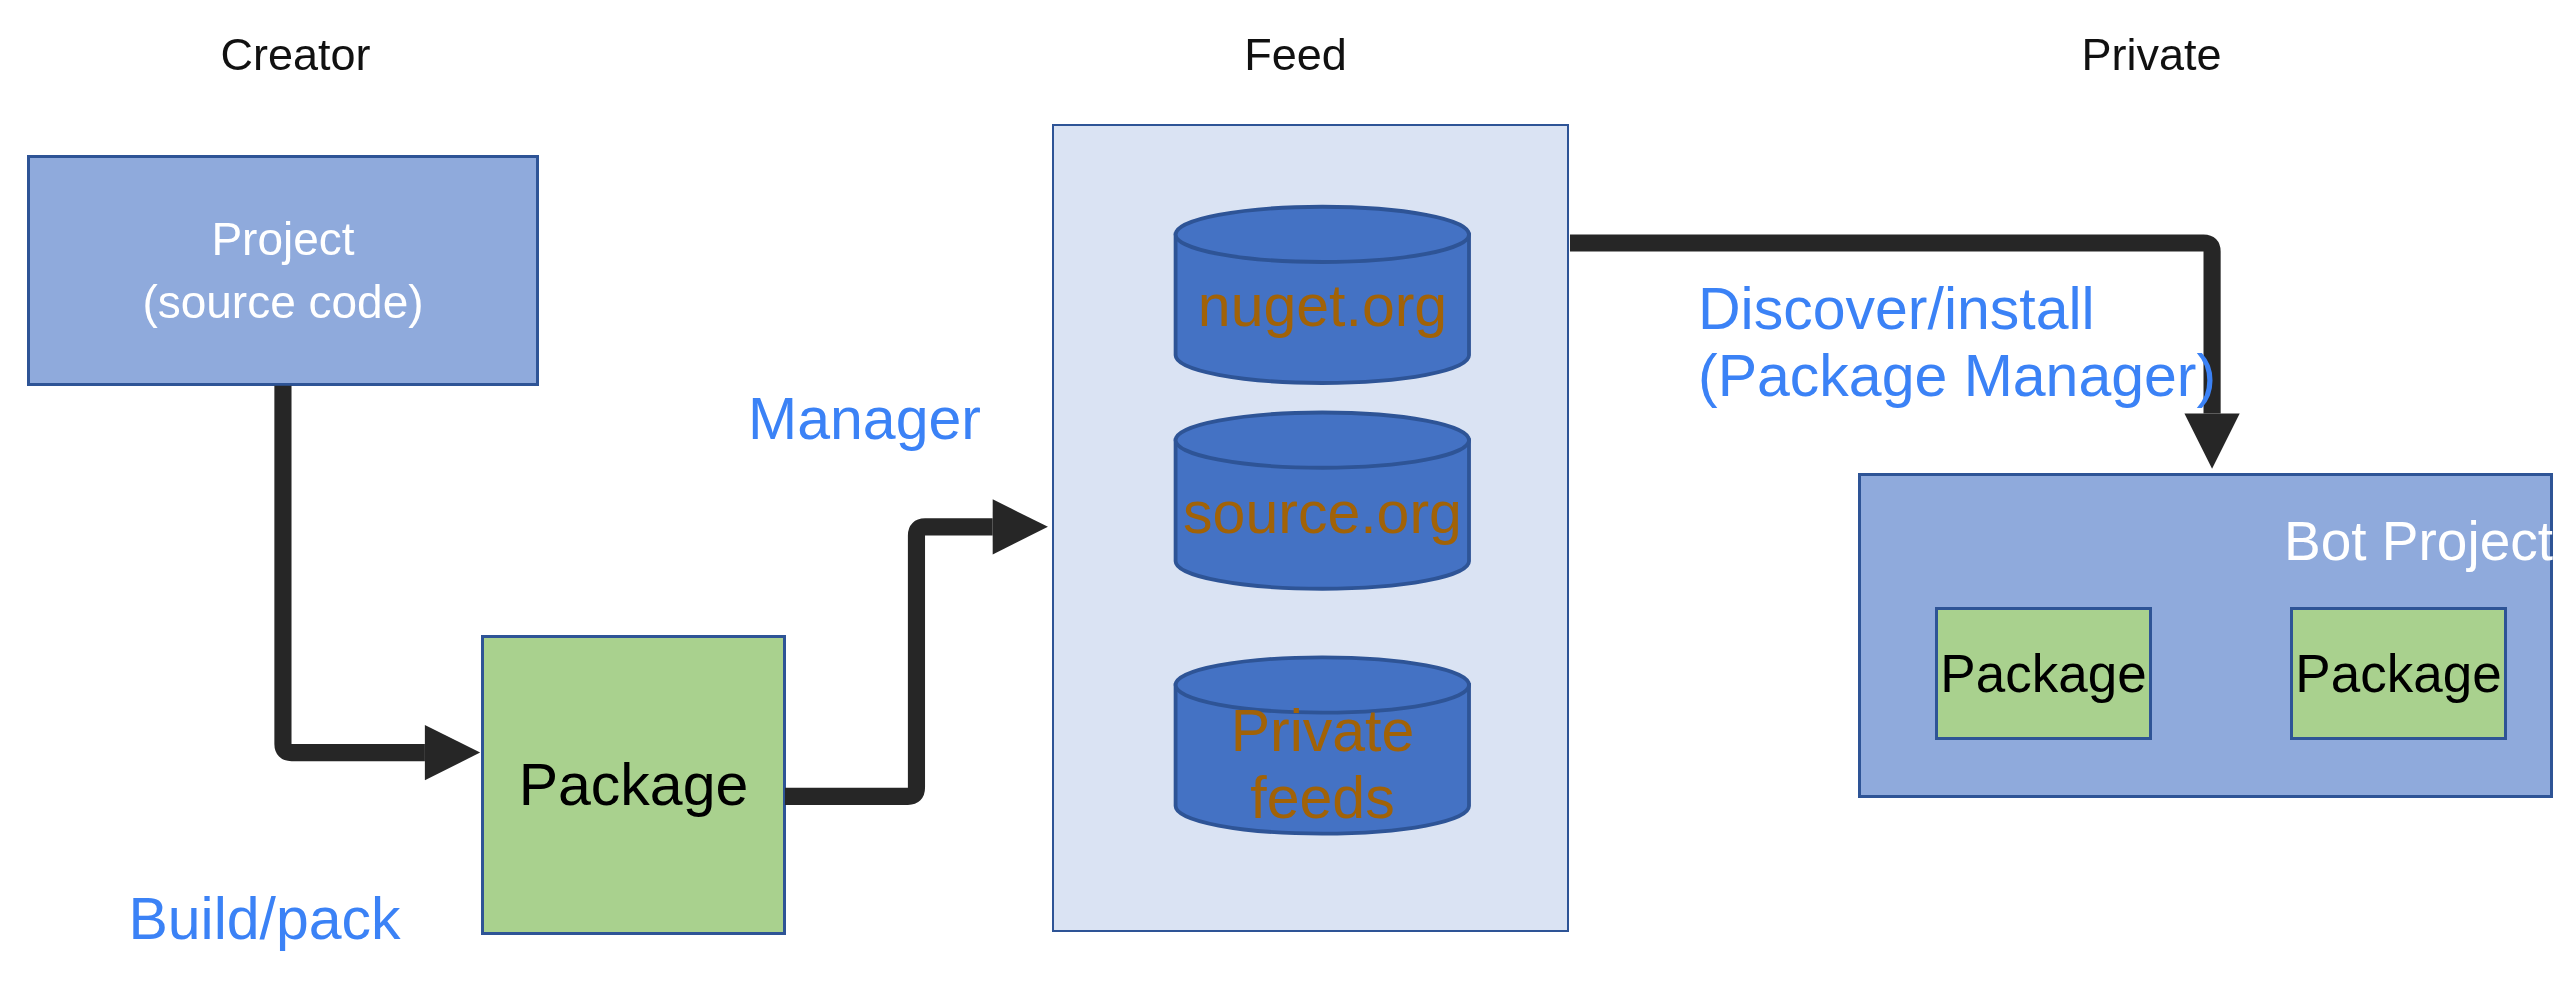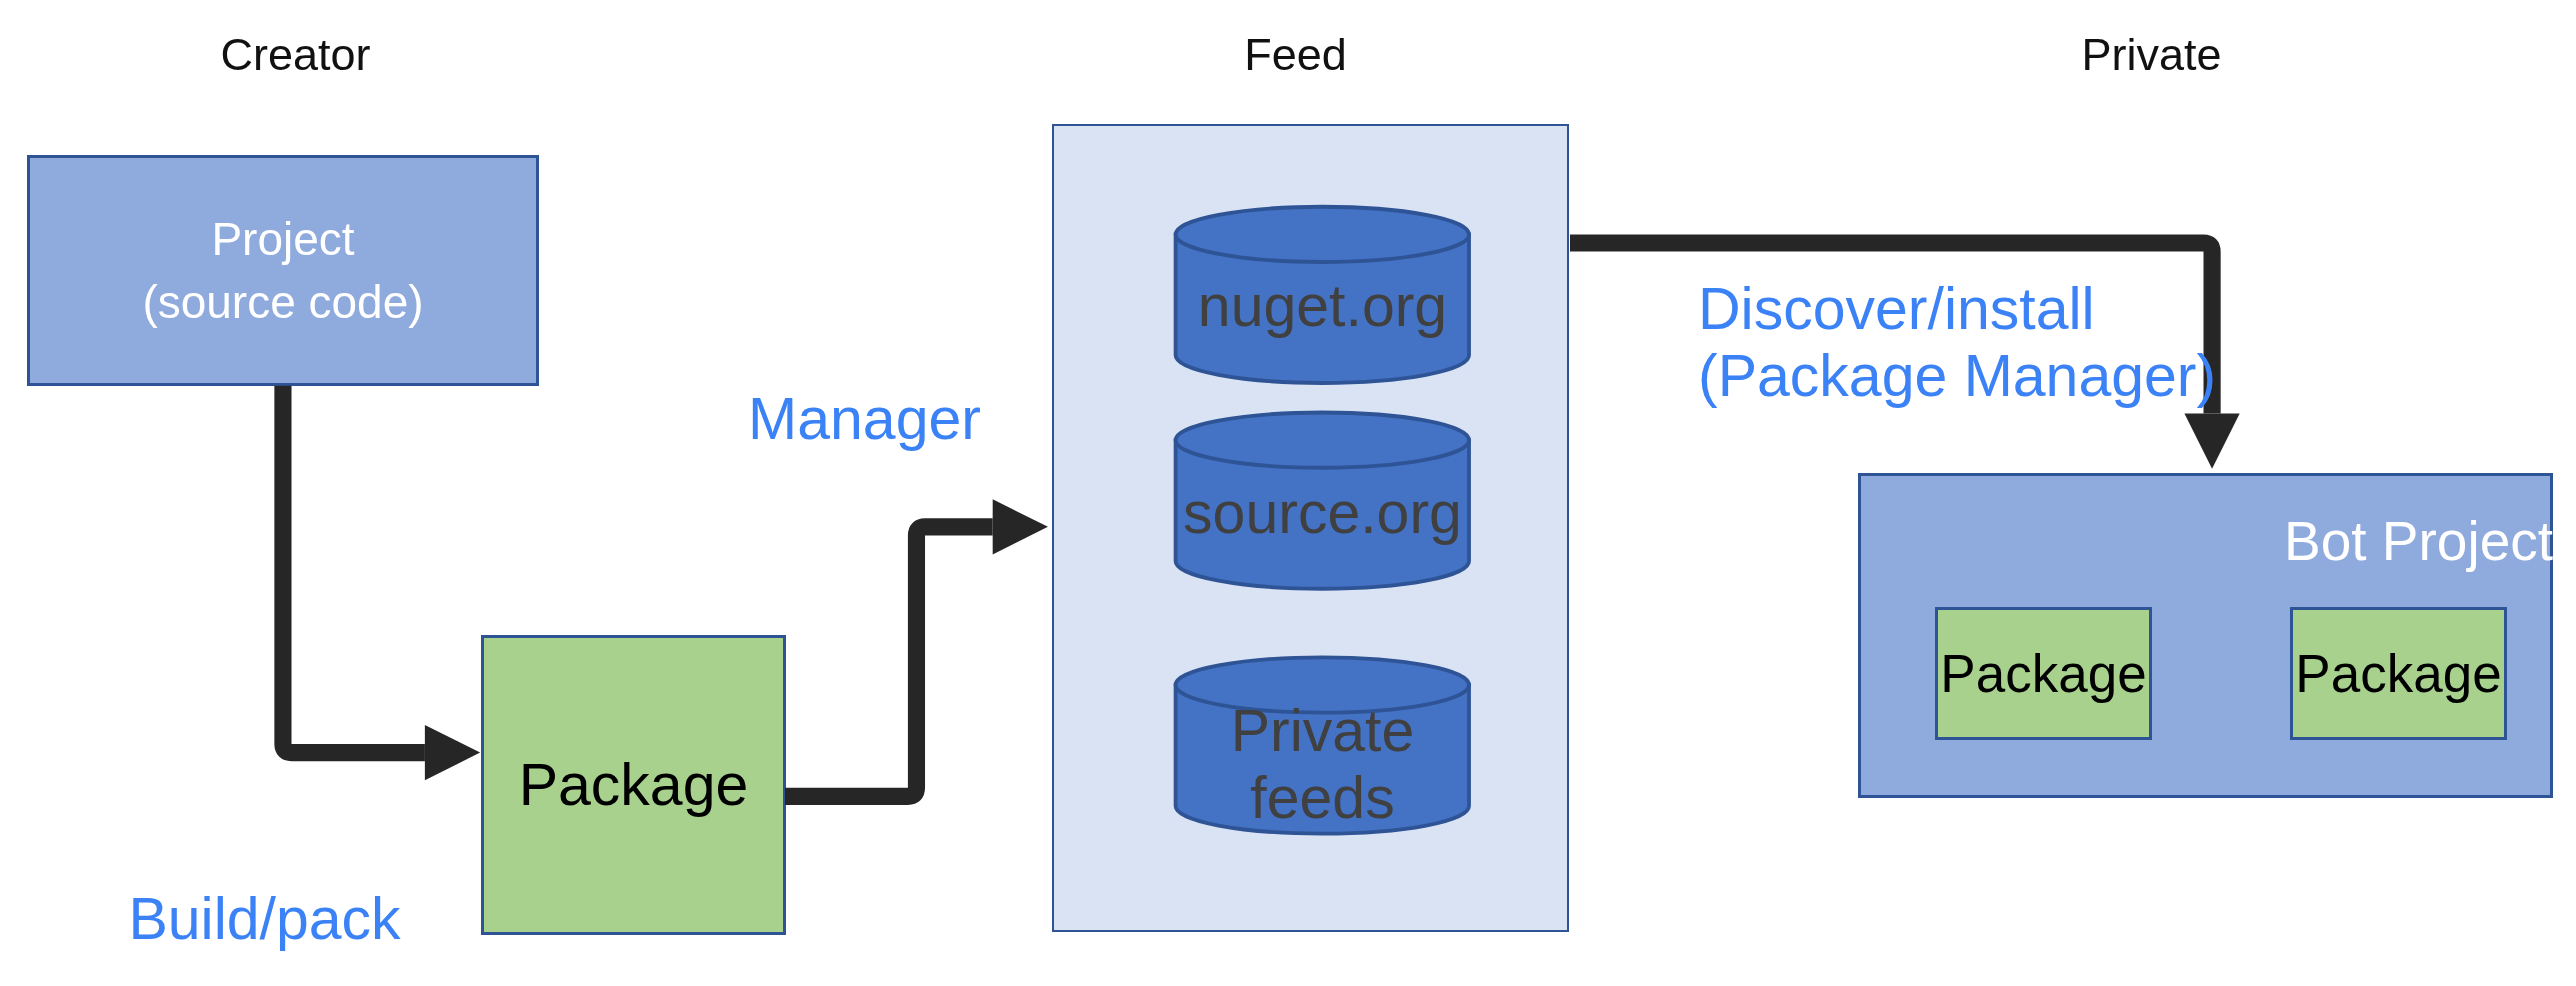--- a/index.html
+++ b/index.html
@@ -24,21 +24,21 @@
   .flexc{display:flex;align-items:center;justify-content:center;}
 
   #project-box{left:27px;top:155px;width:512px;height:231px;}
   #project-label{left:27px;top:155px;width:512px;height:231px;font-size:46px;line-height:63px;z-index:3;}
 
   #package-box{left:481px;top:635px;width:305px;height:300px;}
   #package-label{left:481px;top:635px;width:305px;height:300px;font-size:59px;z-index:3;}
 
   #feed-panel{left:1052px;top:124px;width:517px;height:808px;}
 
-  .cyl-label{left:1176px;width:293px;color:#404040;font-size:59px;line-height:67px;text-align:center;z-index:3;}
+  .cyl-label{left:1176px;width:293px;color:#a16207;font-size:59px;line-height:67px;text-align:center;z-index:3;}
   #cyl-label-0{top:273px;}
   #cyl-label-1{top:480px;}
   #cyl-label-2{top:698px;}
 
   #bot-box{left:1858px;top:473px;width:695px;height:325px;}
   #bot-title{left:1858px;top:510px;width:695px;color:#ffffff;font-size:55px;line-height:63px;text-align:right;z-index:3;}
 
   .card{box-sizing:border-box;border:3.8px solid #2E5496;background:#A9D18E;
         width:217px;height:133px;position:absolute;}
   .card-front-label{font-size:53px;color:#000000;z-index:3;}

